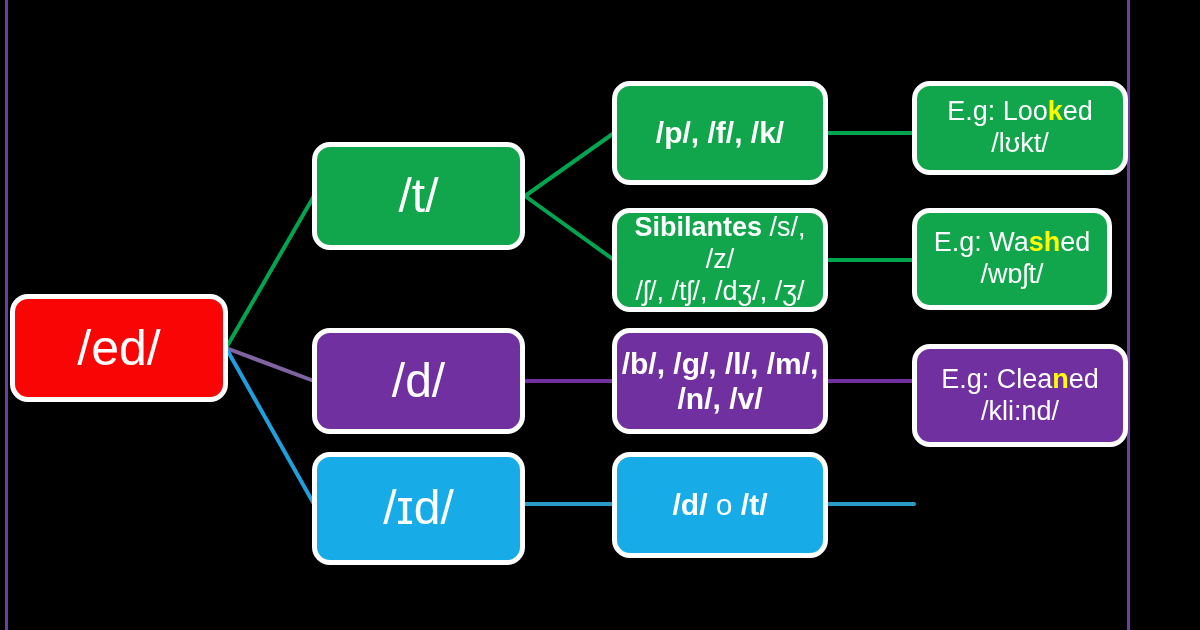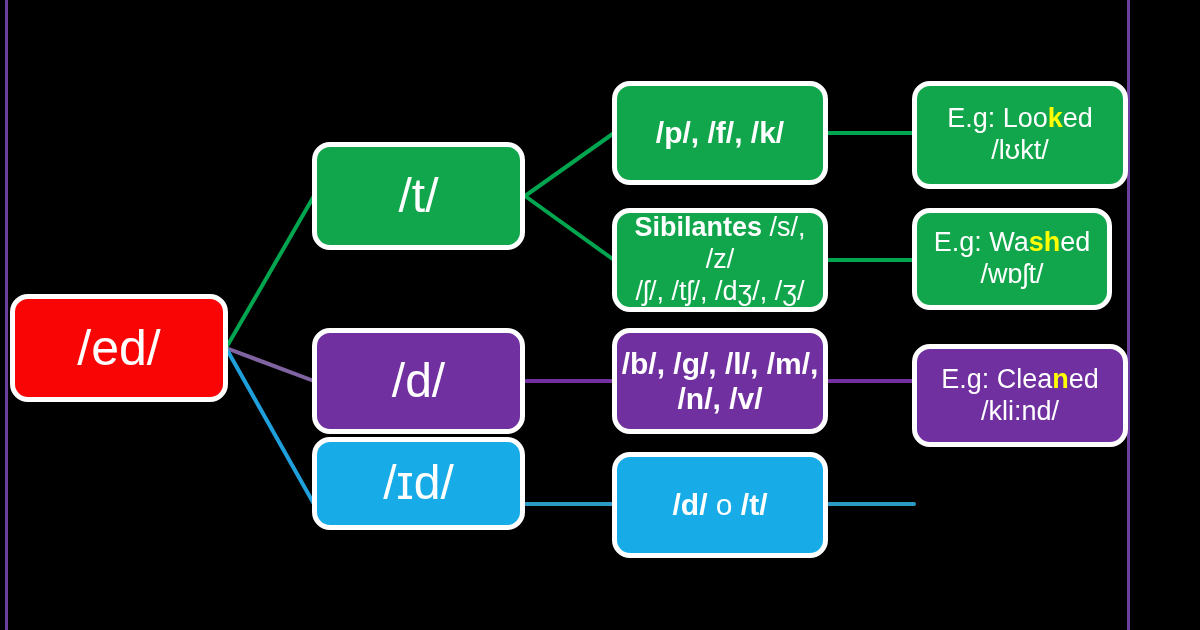--- a/index.html
+++ b/index.html
@@ -27,26 +27,26 @@
   .branch-label{font-size:48px;font-weight:400;}
   .ph-line{font-size:30px;font-weight:400;}
   .ph-line.small{font-size:27px;}
   .ex-line{font-size:27px;font-weight:400;}
   .ex-line.small{font-size:26px;}
 
   
   #node-ed      {left:10px; top:294px;width:218px;height:108px;}
   #node-t       {left:312px;top:142px;width:213px;height:108px;}
   #node-d       {left:312px;top:328px;width:213px;height:106px;}
-  #node-id      {left:312px;top:437px;width:213px;height:93px;text-align:right;}
+  #node-id      {left:312px;top:452px;width:213px;height:113px;text-align:right;}
   #box-pfk      {left:612px;top:81px; width:216px;height:104px;}
   #box-sibilants{left:612px;top:208px;width:216px;height:104px;}
   #box-bglmnv   {left:612px;top:328px;width:216px;height:106px;}
   #box-dot      {left:612px;top:452px;width:216px;height:106px;}
-  #box-looked   {left:912px;top:81px; width:216px;height:108px;}
+  #box-looked   {left:912px;top:81px; width:216px;height:94px;}
   #box-washed   {left:912px;top:208px;width:200px;height:102px;}
   #box-cleaned  {left:912px;top:328px;width:216px;height:103px;margin-top:16px;}
   #box-needed   {left:912px;top:452px;width:216px;height:106px;}
 </style>
 </head>
 <body>
 
 <div class="canvas">
 
   <div class="frame-line left"></div>

